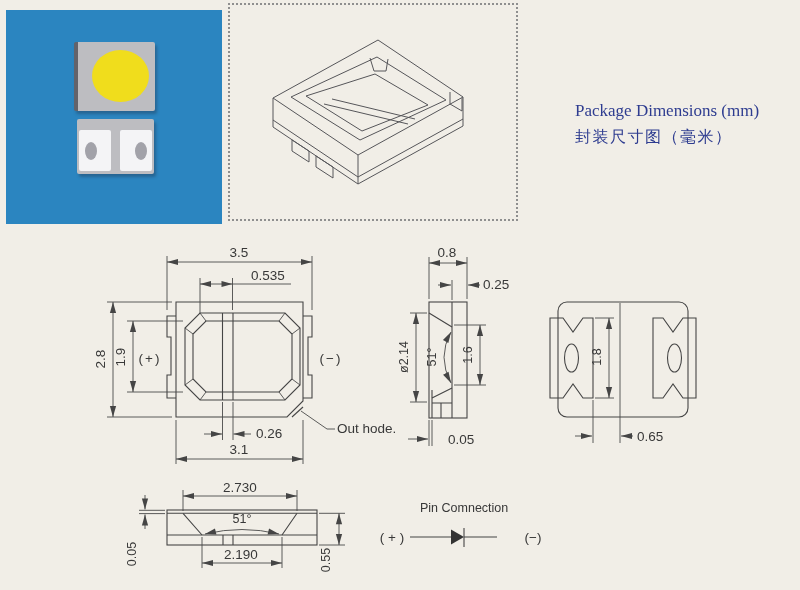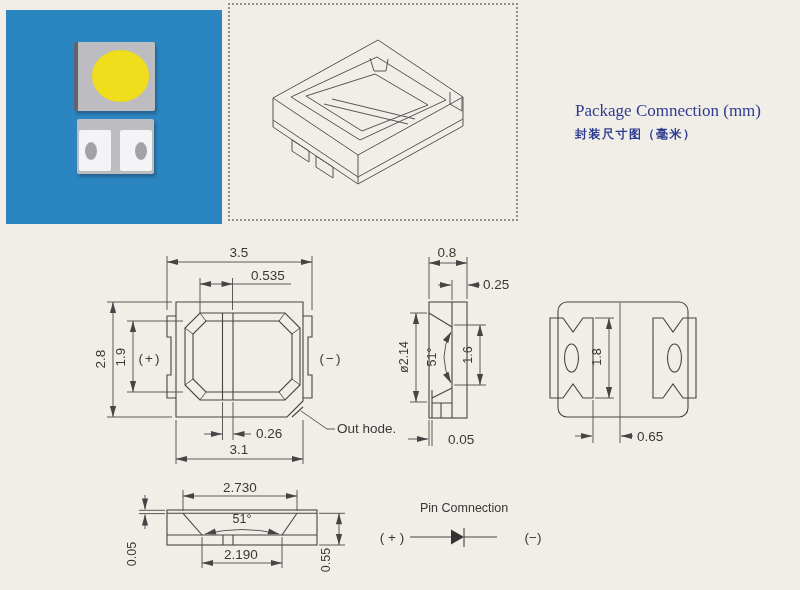--- a/index.html
+++ b/index.html
@@ -15,21 +15,21 @@
   .pad{position:absolute;top:11px;width:32px;height:41px;border-radius:2px;}
   .pad.l{left:2px;} .pad.r{left:43px;}
   .oval{position:absolute;top:23px;width:12px;height:18px;border-radius:50%;}
   .oval.l{left:8px;} .oval.r{left:58px;}
   
   .isobox{position:absolute;left:228px;top:3px;width:290px;height:218px;
           border:2px dotted #8f8f8f;box-sizing:border-box;}
   
   .title{position:absolute;left:575px;top:101px;font-family:"Liberation Serif",serif;line-height:1.15;}
   .title .en{font-size:17px;}
-  .title .zh{font-size:12px;margin-top:7px;letter-spacing:1.5px;font-weight:bold;}
+  .title .zh{font-size:16px;margin-top:7px;letter-spacing:1.5px;}
   
   svg.overlay{position:absolute;left:0;top:0;}
   .ln{stroke:#454545;stroke-width:1.1;fill:none;stroke-linecap:butt;}
   .thin{stroke:#4a4a4a;stroke-width:0.9;fill:none;}
   .iso{stroke:#56565a;stroke-width:1;fill:none;stroke-linejoin:round;}
   text.dim{font-size:13.5px;fill:#383838;font-family:"Liberation Sans",sans-serif;}
   text.dim-sm{font-size:12.5px;fill:#383838;font-family:"Liberation Sans",sans-serif;}
 </style>
 </head>
 <body>
@@ -44,21 +44,21 @@
       <div class="pad l" style="background: rgb(244, 244, 246);"></div>
       <div class="pad r" style="background: rgb(244, 244, 246);"></div>
       <div class="oval l" style="background: rgb(162, 162, 169);"></div>
       <div class="oval r" style="background: rgb(162, 162, 169);"></div>
     </div>
   </div>
 
   <div class="isobox"></div>
 
   <div class="title" id="titleBlock" style="color: rgb(46, 60, 144);">
-    <div class="en">Package Comnection (mm)</div>
+    <div class="en">Package Dimensions (mm)</div>
     <div class="zh">封装尺寸图（毫米）</div>
   </div>
 
   <svg class="overlay" width="800" height="590" viewBox="0 0 800 590">
     <defs>
       <marker id="ar" viewBox="0 0 12 8" markerWidth="12" markerHeight="8" refX="11.4" refY="4" orient="auto-start-reverse" markerUnits="userSpaceOnUse">
         <path d="M0.4,0.9 L11.4,4 L0.4,7.1 Z" fill="#454545"></path>
       </marker>
     </defs>
 

